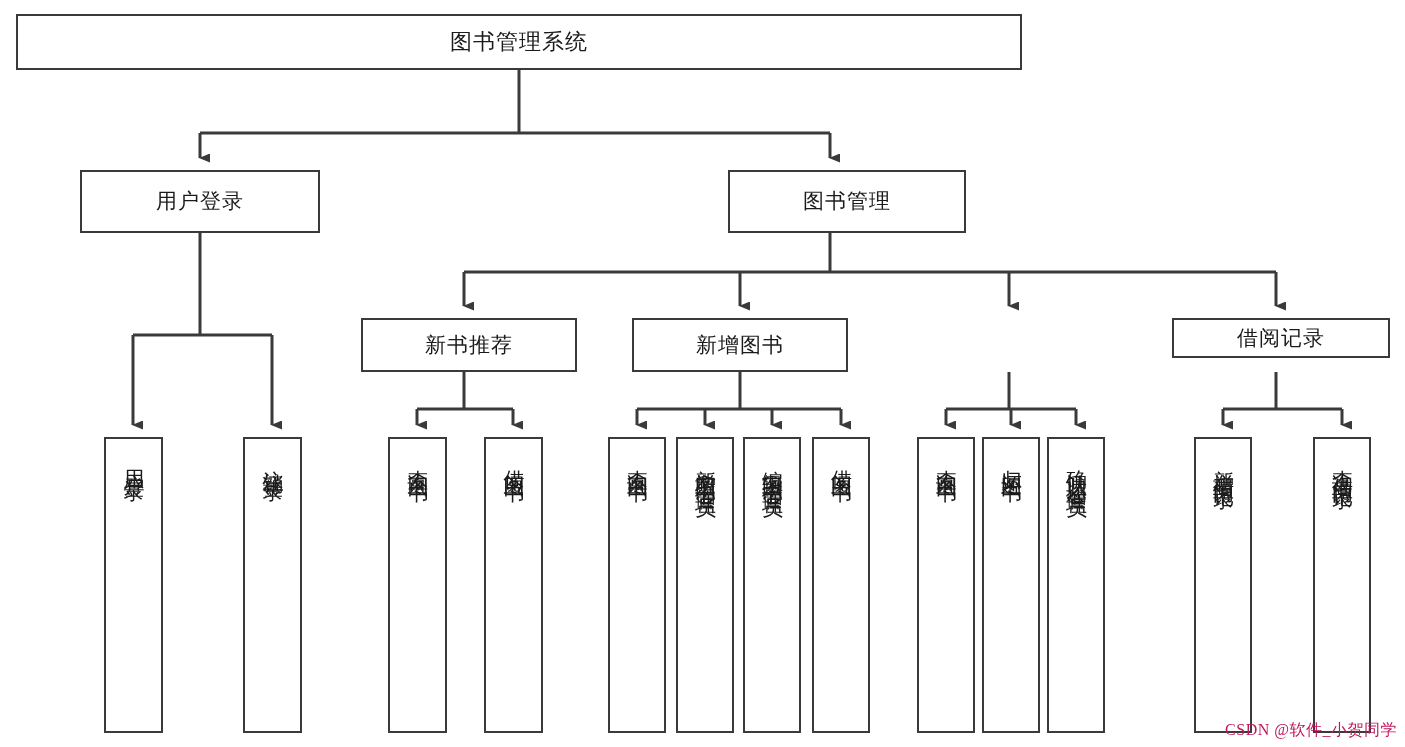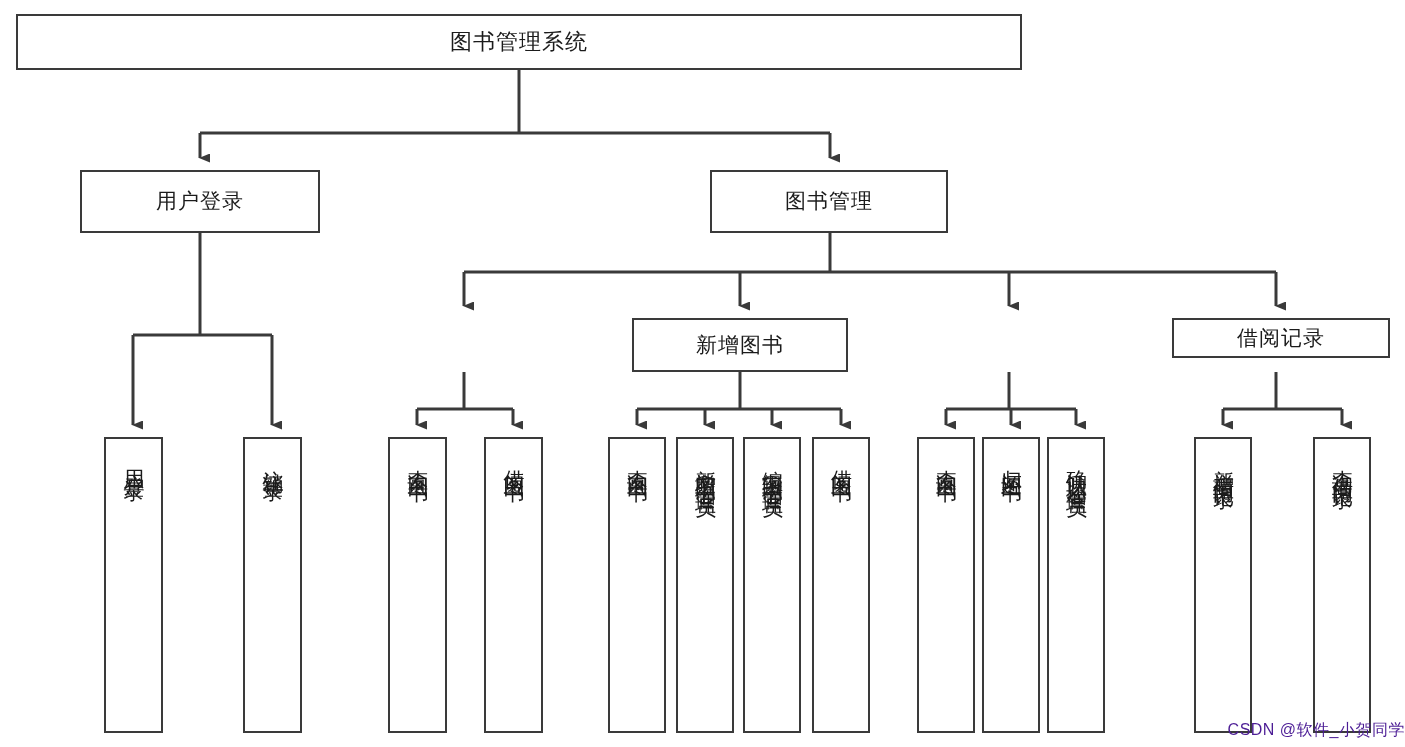--- a/index.html
+++ b/index.html
@@ -53,28 +53,28 @@
   .node-leaf .node-label {
     writing-mode: vertical-rl;
     text-orientation: upright;
     font-size: 21px;
     letter-spacing: 4px;
     line-height: 1.1;
     white-space: nowrap;
   }
   .watermark {
     position: absolute;
-    right: 0;
+    right: 8px;
     bottom: 6px;
     font-size: 16px;
-    color: #4c1d95;
+    color: #be185d;
     letter-spacing: 0.5px;
     z-index: 5;
     white-space: nowrap;
-    font-family: Liberation Sans, sans-serif;
+    font-family: Liberation Serif, serif;
   }
 </style>
 </head>
 <body>
 
 <div id="diagram-root">
 
   <svg id="edges-layer" viewBox="0 0 1405 747" width="1405" height="747">
     <defs>
       <marker id="arrowhead" markerWidth="9" markerHeight="11" refX="4.5" refY="10" orient="auto" markerUnits="userSpaceOnUse">
@@ -125,24 +125,27 @@
     </g>
   </svg>
 
   <div class="node node-root" style="left:16px; top:14px; width:1006px; height:56px;">
     <span class="node-label">图书管理系统</span>
   </div>
 
   <div class="node node-l1" style="left:80px; top:170px; width:240px; height:63px;">
     <span class="node-label">用户登录</span>
   </div>
-  <div class="node node-l1" style="left:710px; top:170px; width:238px; height:63px;">
+  <div class="node node-l1" style="left:728px; top:170px; width:238px; height:63px;">
     <span class="node-label">图书管理</span>
   </div>
 
+  <div class="node node-l2" style="left:361px; top:318px; width:216px; height:54px;">
+    <span class="node-label">新书推荐</span>
+  </div>
   <div class="node node-l2" style="left:632px; top:318px; width:216px; height:54px;">
     <span class="node-label">新增图书</span>
   </div>
   <div class="node node-l2" style="left:1172px; top:318px; width:218px; height:40px;">
     <span class="node-label">借阅记录</span>
   </div>
 
   <div class="node node-leaf" style="left:104px; top:437px; width:59px; height:296px;">
     <span class="node-label">用户登录</span>
   </div>

